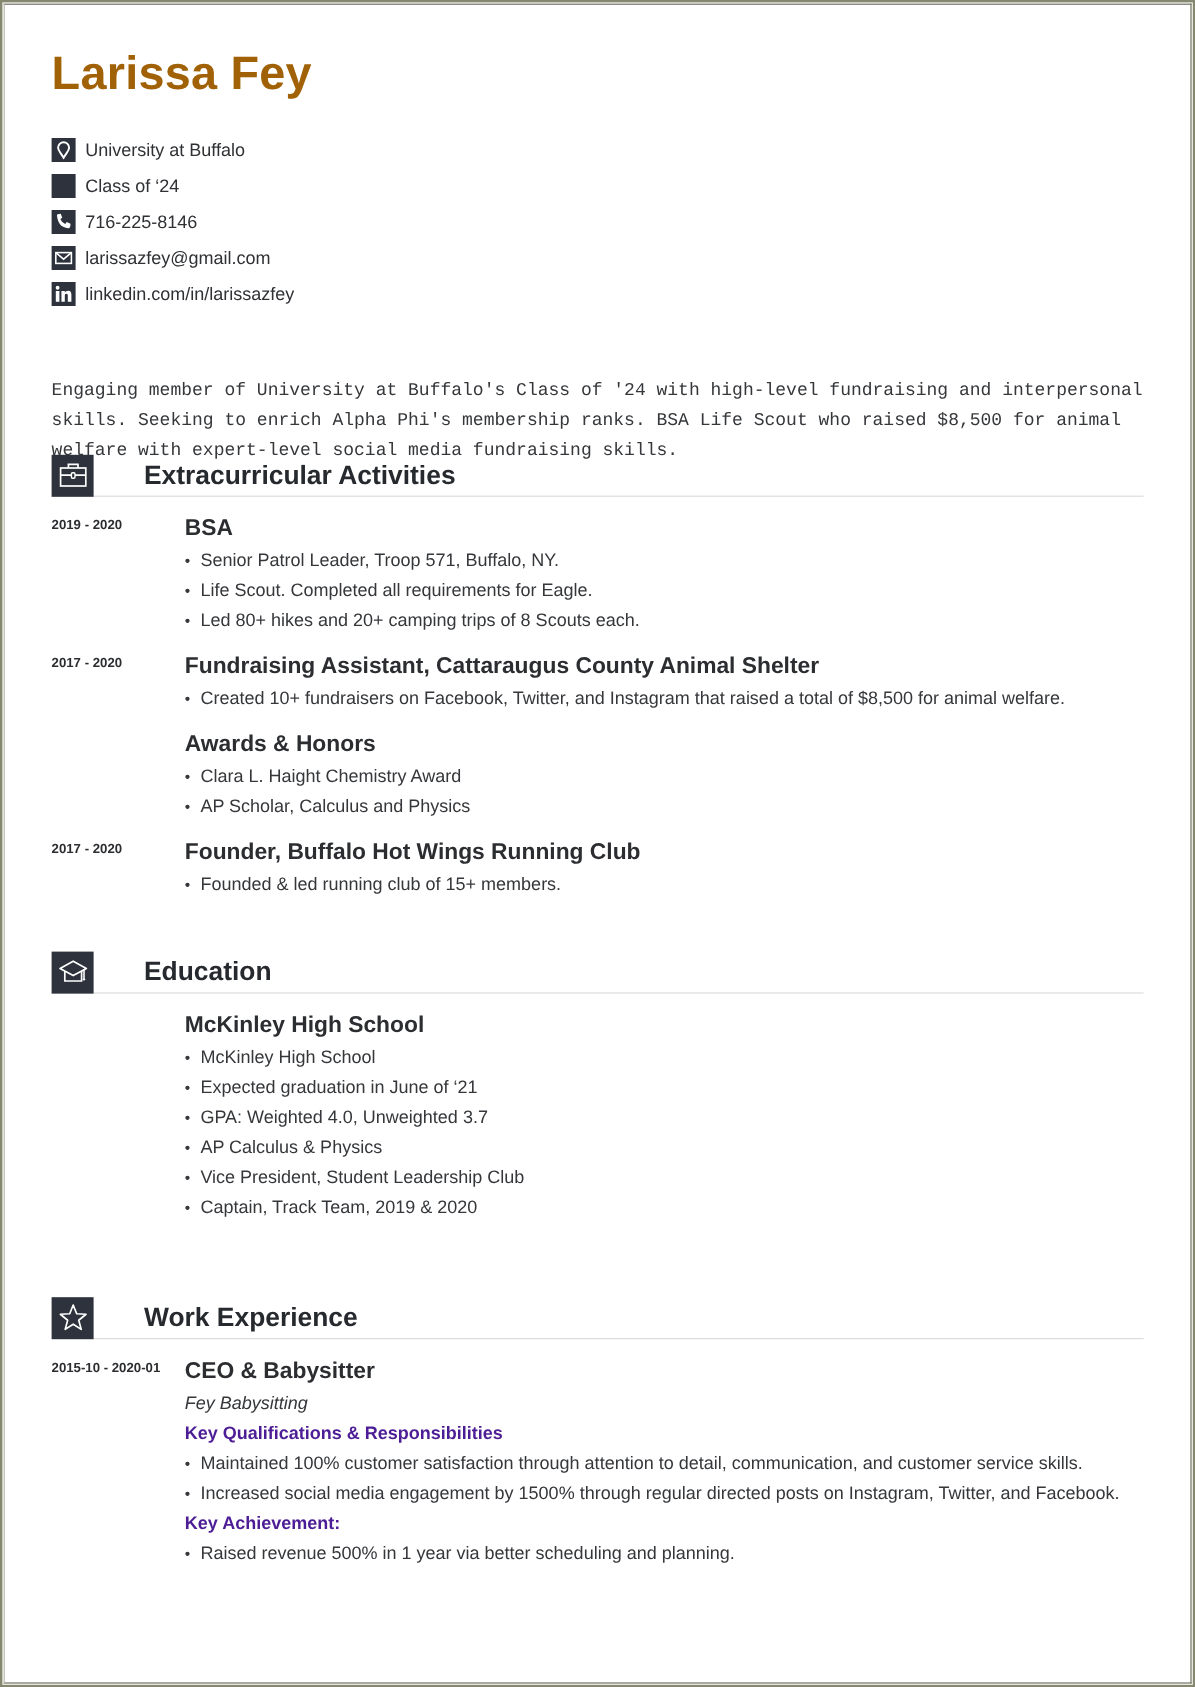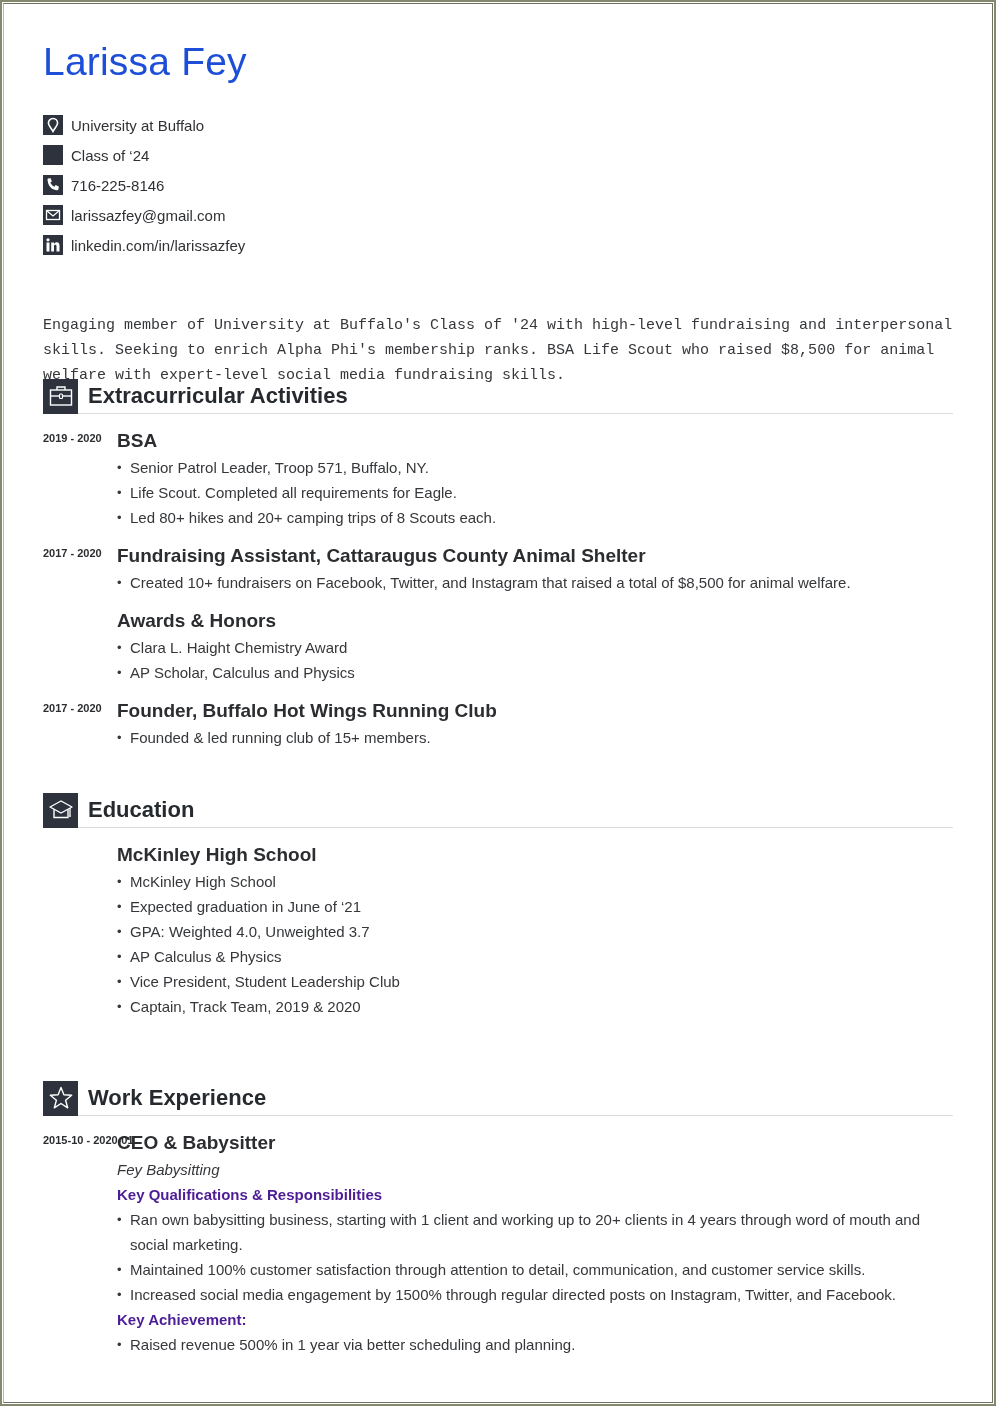--- a/index.html
+++ b/index.html
@@ -18,55 +18,55 @@
       position: absolute; left: 3px; top: 3px; width: 990px; height: 1400px;
       border: 1px solid #6f7160;
       border-left-color: #b8baa8;
       background: #ffffff;
     }
     .page {
       position: absolute; left: 43px; top: 0; width: 910px;
     }
     .name {
       position: absolute; top: 40px; left: 0;
-      font-size: 39px; font-weight: normal; color: #1d4ed8; letter-spacing: 0.2px;
+      font-size: 39px; font-weight: bold; color: #a16207; letter-spacing: 0.2px;
       white-space: nowrap;
     }
     .contacts { position: absolute; top: 110px; left: 0; }
     .contact {
       display: flex; align-items: center; height: 30px;
       font-size: 15px; color: #2f3134;
     }
     .cicon {
       width: 20px; height: 20px; background: #2d323c; margin-right: 8px;
       display: flex; align-items: center; justify-content: center; flex-shrink: 0;
     }
     .cicon svg { width: 16px; height: 16px; }
     .summary {
       position: absolute; top: 313px; left: 0; width: 910px;
       font-size: 15px; line-height: 25px; color: #35373a; font-family: Liberation Mono, monospace;
     }
     .section { position: absolute; left: 0; width: 910px; }
     .sec-head {
       display: flex; align-items: center; height: 35px;
-      border-bottom: 1px solid #dcdcdc; padding-bottom: 0;
+      border-bottom: 1px solid #dcdcdc; padding-bottom: 0; gap: 32px;
     }
     .sec-head .sicon {
       width: 35px; height: 35px; background: #2d323c;
       display: flex; align-items: center; justify-content: center;
       margin-right: 10px; flex-shrink: 0;
     }
     .sec-head .sicon svg { width: 26px; height: 26px; }
     .sec-title { font-size: 22px; font-weight: bold; color: #262a2e; }
     .entry { position: relative; }
     .date {
       position: absolute; left: 0; font-size: 11px; font-weight: bold; color: #2b2d30;
       white-space: nowrap;
     }
-    .body { margin-left: 74px; }
+    .body { margin-left: 111px; }
     .etitle { font-size: 19px; font-weight: bold; color: #2b2d30; height: 29px; line-height: 29px; white-space: nowrap; }
     .bullets { list-style: none; }
     .bullets li {
       font-size: 15px; line-height: 25px; color: #35373a; position: relative; padding-left: 13px;
     }
     .bullets li::before {
       content: "•"; position: absolute; left: 0; top: 0; font-size: 13px;
     }
     .sub-company { font-size: 15px; font-style: italic; line-height: 25px; color: #35373a; }
     .sub-label { font-size: 15px; font-weight: bold; line-height: 25px; color: #4c1d95; }
@@ -219,21 +219,20 @@
       <span class="sec-title">Work Experience</span>
     </div>
 
     <div class="entry" style="margin-top:12px;">
       <span class="date" style="top:6px;">2015-10 - 2020-01</span>
       <div class="body">
         <div class="etitle">CEO &amp; Babysitter</div>
         <div class="sub-company">Fey Babysitting</div>
         <div class="sub-label">Key Qualifications &amp; Responsibilities</div>
         <ul class="bullets">
-          <li>Ran own babysitting business, starting with 1 client and working up to 20+ clients in 4 years through word of mouth and social marketing.</li>
           <li>Maintained 100% customer satisfaction through attention to detail, communication, and customer service skills.</li>
           <li>Increased social media engagement by 1500% through regular directed posts on Instagram, Twitter, and Facebook.</li>
         </ul>
         <div class="sub-label">Key Achievement:</div>
         <ul class="bullets">
           <li>Raised revenue 500% in 1 year via better scheduling and planning.</li>
         </ul>
       </div>
     </div>
   </div>

